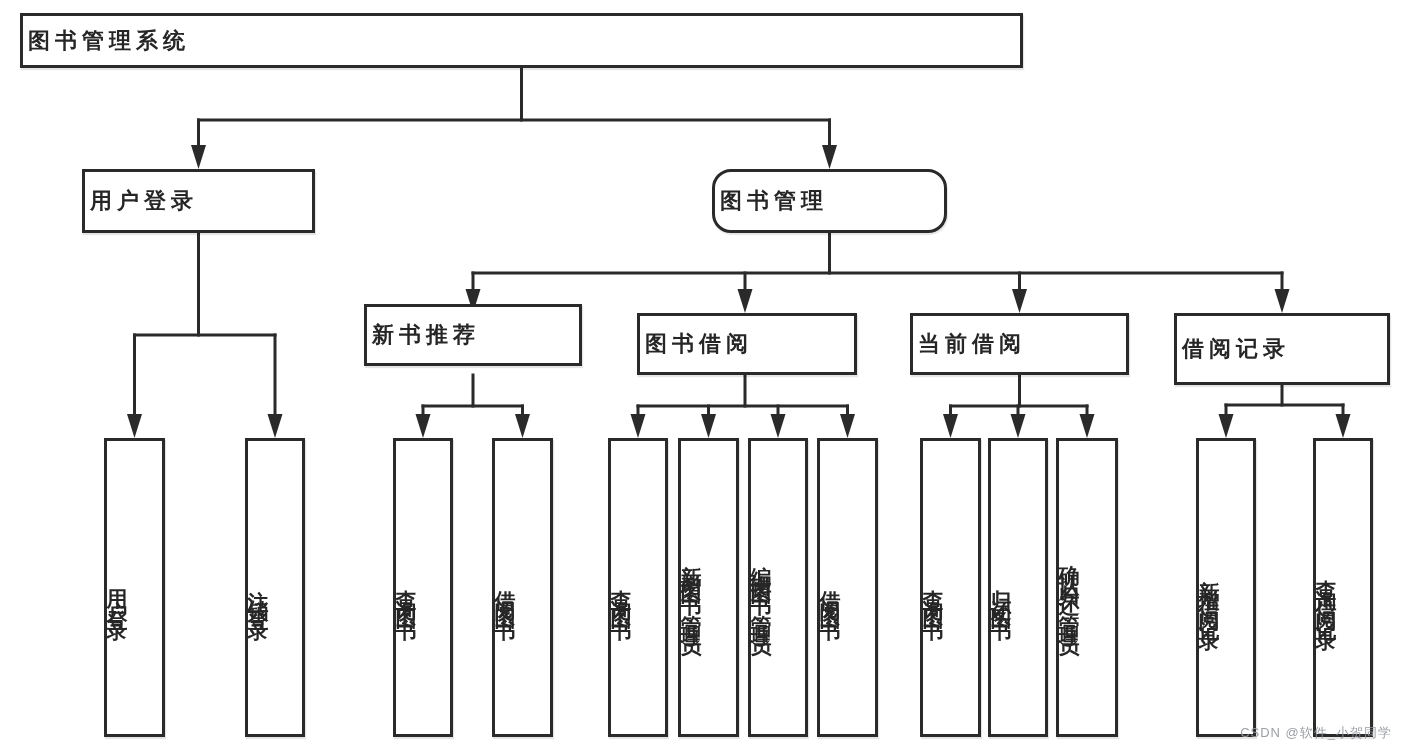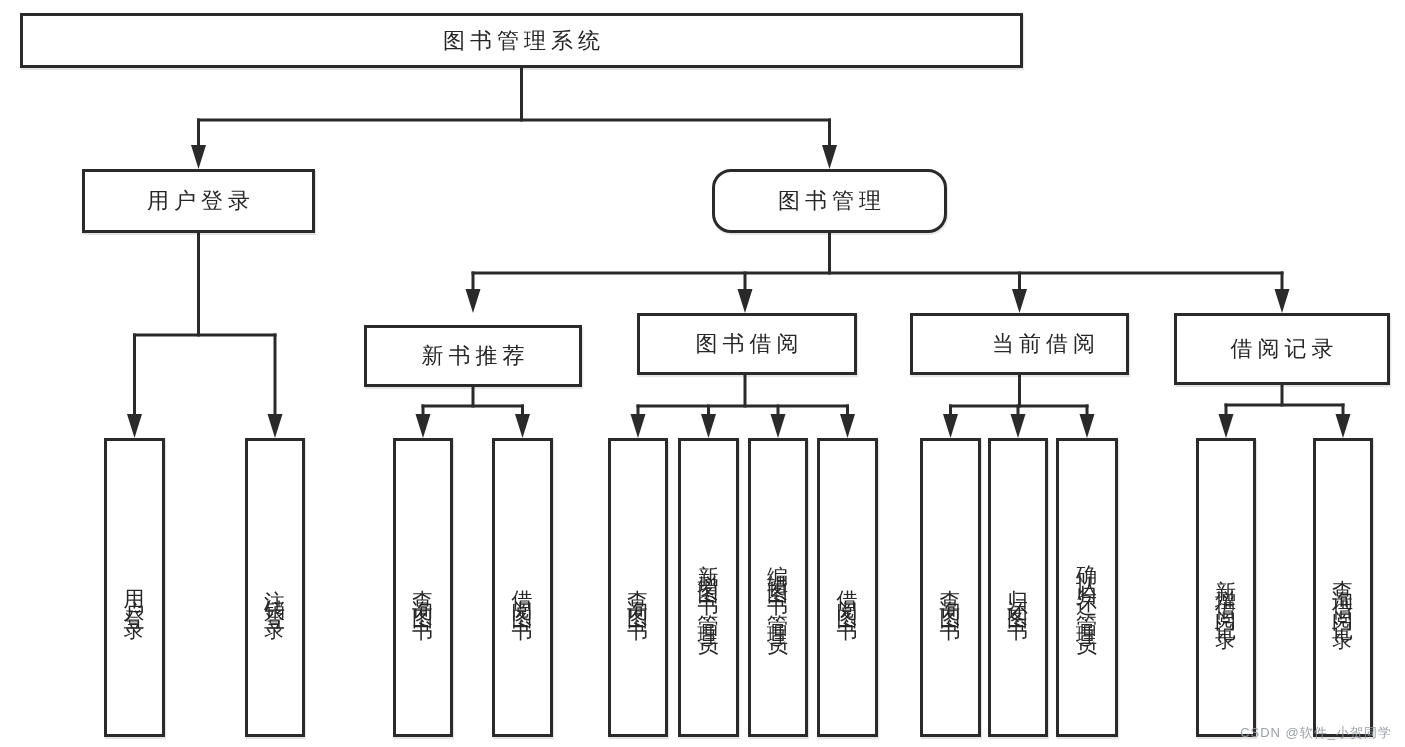--- a/index.html
+++ b/index.html
@@ -20,23 +20,24 @@
     width: 1405px; height: 747px;
     pointer-events: none;
   }
 
   .box {
     position: absolute;
     background: #ffffff;
     border: 3px solid #2a2a2a;
     display: flex;
     align-items: center;
-    justify-content: center;
+    justify-content: flex-start;
     color: #262626;
     box-shadow: 1px 2px 1px rgba(0,0,0,0.10);
+    font-weight: bold;
   }
 
   .h-label {
     font-size: 22px;
     letter-spacing: 5px;
     text-indent: 5px;
     white-space: nowrap;
   }
 
   .leaf .v-label {
@@ -123,27 +124,27 @@
     <span class="h-label">图书管理系统</span>
   </div>
 
   <div class="box" style="left:82px; top:169px; width:233px; height:64px;">
     <span class="h-label">用户登录</span>
   </div>
   <div class="box" style="left:712px; top:169px; width:235px; height:64px;border-radius:19px;">
     <span class="h-label">图书管理</span>
   </div>
 
-  <div class="box" style="left:364px; top:325px; width:218px; height:62px;">
+  <div class="box" style="left:364px; top:304px; width:218px; height:62px;">
     <span class="h-label">新书推荐</span>
   </div>
   <div class="box" style="left:637px; top:313px; width:220px; height:62px;">
     <span class="h-label">图书借阅</span>
   </div>
-  <div class="box" style="left:910px; top:313px; width:219px; height:62px;padding-left:48px;">
+  <div class="box" style="left:910px; top:313px; width:219px; height:62px;">
     <span class="h-label">当前借阅</span>
   </div>
   <div class="box" style="left:1174px; top:313px; width:216px; height:72px;">
     <span class="h-label">借阅记录</span>
   </div>
 
   <div class="box leaf" style="left:104px; top:438px; width:61px; height:299px;">
     <span class="v-label">用户登录</span>
   </div>
   <div class="box leaf" style="left:245px; top:438px; width:60px; height:299px;">

